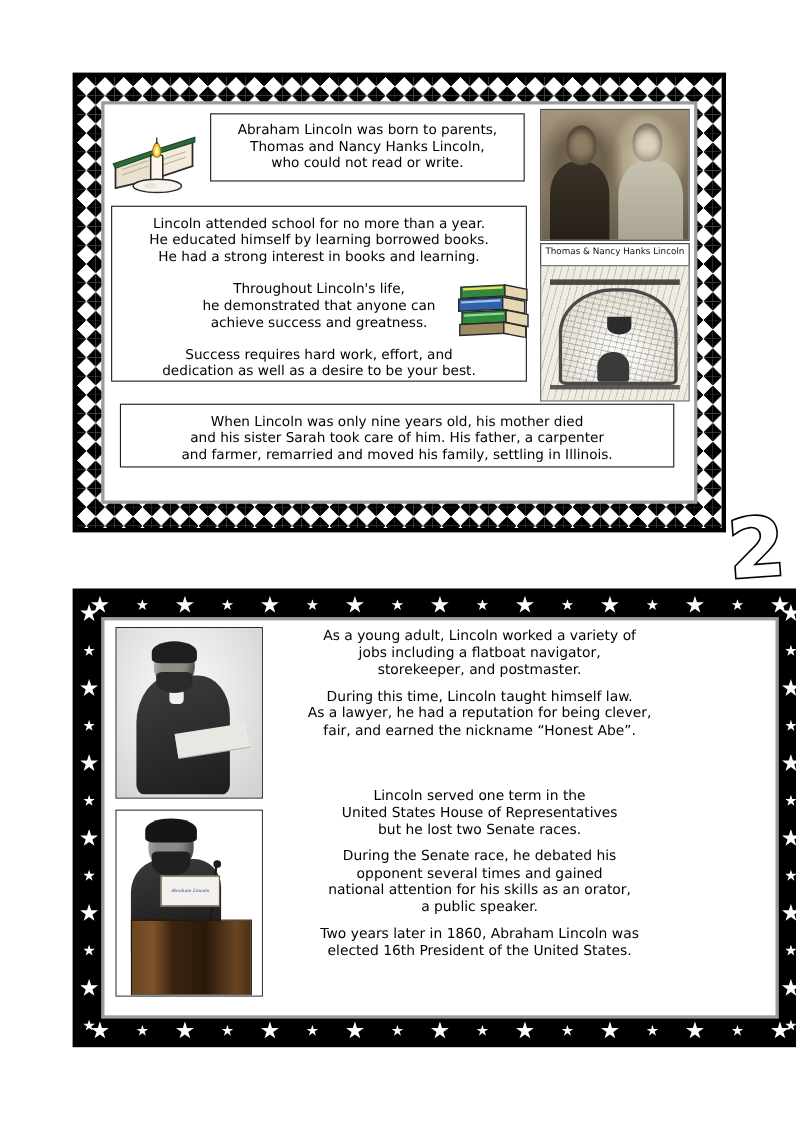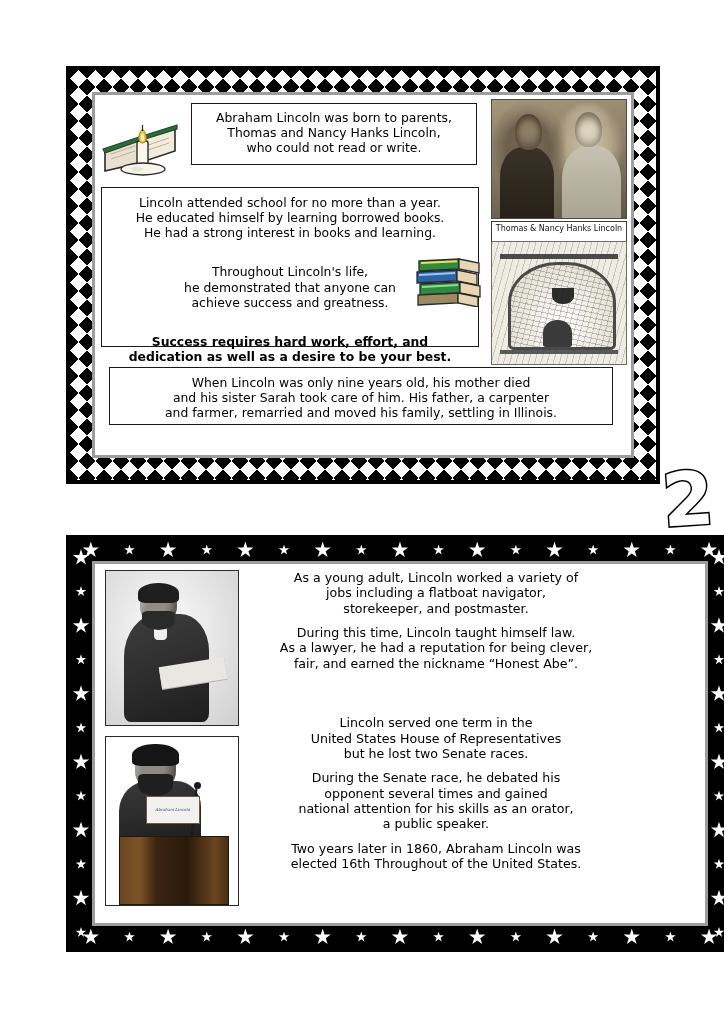--- a/index.html
+++ b/index.html
@@ -81,21 +81,21 @@
     position: absolute;
     border: 1.5px solid #1a1a1a;
     background: #ffffff;
     box-sizing: border-box;
     font-family: "DejaVu Sans", sans-serif;
     color: #000000;
     text-align: center;
     line-height: 1.22;
   }
   .para { margin: 0; }
-  .para + .para { margin-top: 24px; }
+  .para + .para { margin-top: 14px; }
   .plain-text {
     position: absolute;
     text-align: center;
     color: #000;
     line-height: 1.22;
     font-family: "DejaVu Sans", sans-serif;
   }
 
   
   #c2-book-icon { position: absolute; left: 6px; top: 10px; width: 86px; height: 72px; }
@@ -332,21 +332,21 @@
 who could not read or write.</p>
       </div>
 
       <div class="textbox" id="c2-box-2">
         <p class="para" style="white-space:pre-line;">Lincoln attended school for no more than a year.
 He educated himself by learning borrowed books.
 He had a strong interest in books and learning.</p>
         <p class="para" style="white-space:pre-line;">Throughout Lincoln's life,
 he demonstrated that anyone can
 achieve success and greatness.</p>
-        <p class="para" style="white-space:pre-line;font-weight:bold;">Success requires hard work, effort, and
+        <p class="para" style="white-space:pre-line;">Success requires hard work, effort, and
 dedication as well as a desire to be your best.</p>
       </div>
 
       <div id="c2-books-icon">
         <svg viewBox="0 0 72 54" width="72" height="54">
           <g stroke="#2a2a2a" stroke-width="1.3">
             <path d="M6 8 L46 6 L46 16 L6 18 Z" fill="#2f8a3e"></path>
             <path d="M46 6 L66 10 L66 20 L46 16 Z" fill="#e7d6b4"></path>
             <path d="M8 10 L44 8.2" stroke="#f2e05a" stroke-width="2"></path>
             <path d="M4 19 L44 17 L44 28 L4 30 Z" fill="#2f62a8"></path>
@@ -495,19 +495,19 @@
 As a lawyer, he had a reputation for being clever,
 fair, and earned the nickname “Honest Abe”.</p>
         <p class="para" style="white-space:pre-line;margin-top:44px;">Lincoln served one term in the
 United States House of Representatives
 but he lost two Senate races.</p>
         <p class="para" style="white-space:pre-line;">During the Senate race, he debated his
 opponent several times and gained
 national attention for his skills as an orator,
 a public speaker.</p>
         <p class="para" style="white-space:pre-line;">Two years later in 1860, Abraham Lincoln was
-elected 16th Throughout of the United States.</p>
+elected 16th President of the United States.</p>
       </div>
 
     </div>
   </div>
 
 </div>
 
 </body></html>

